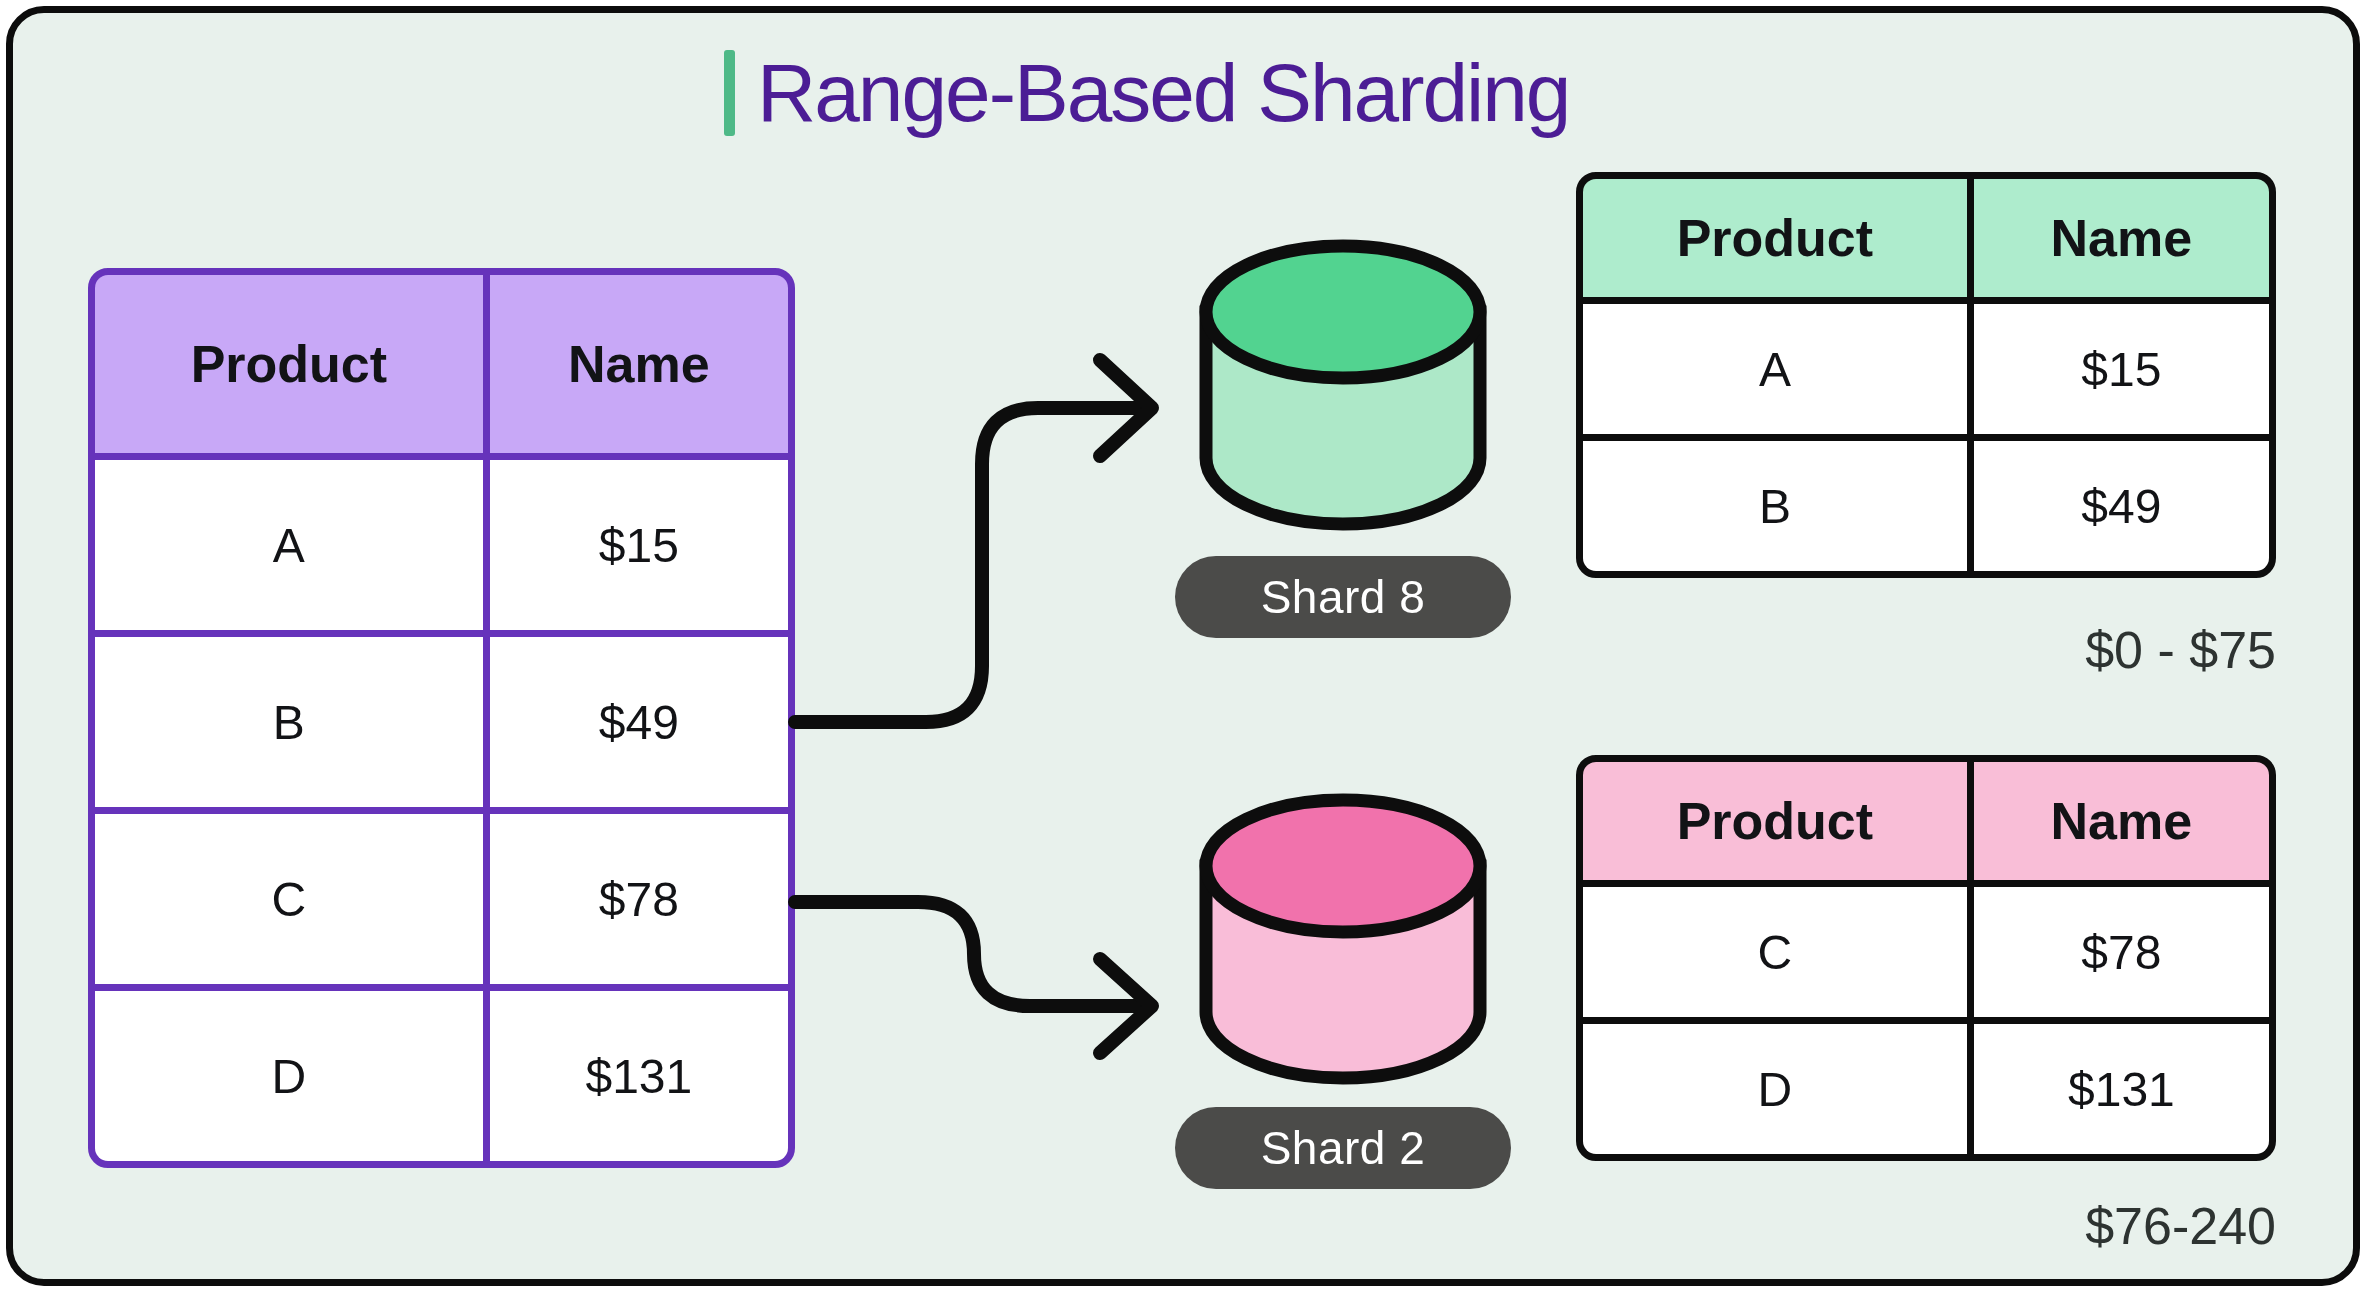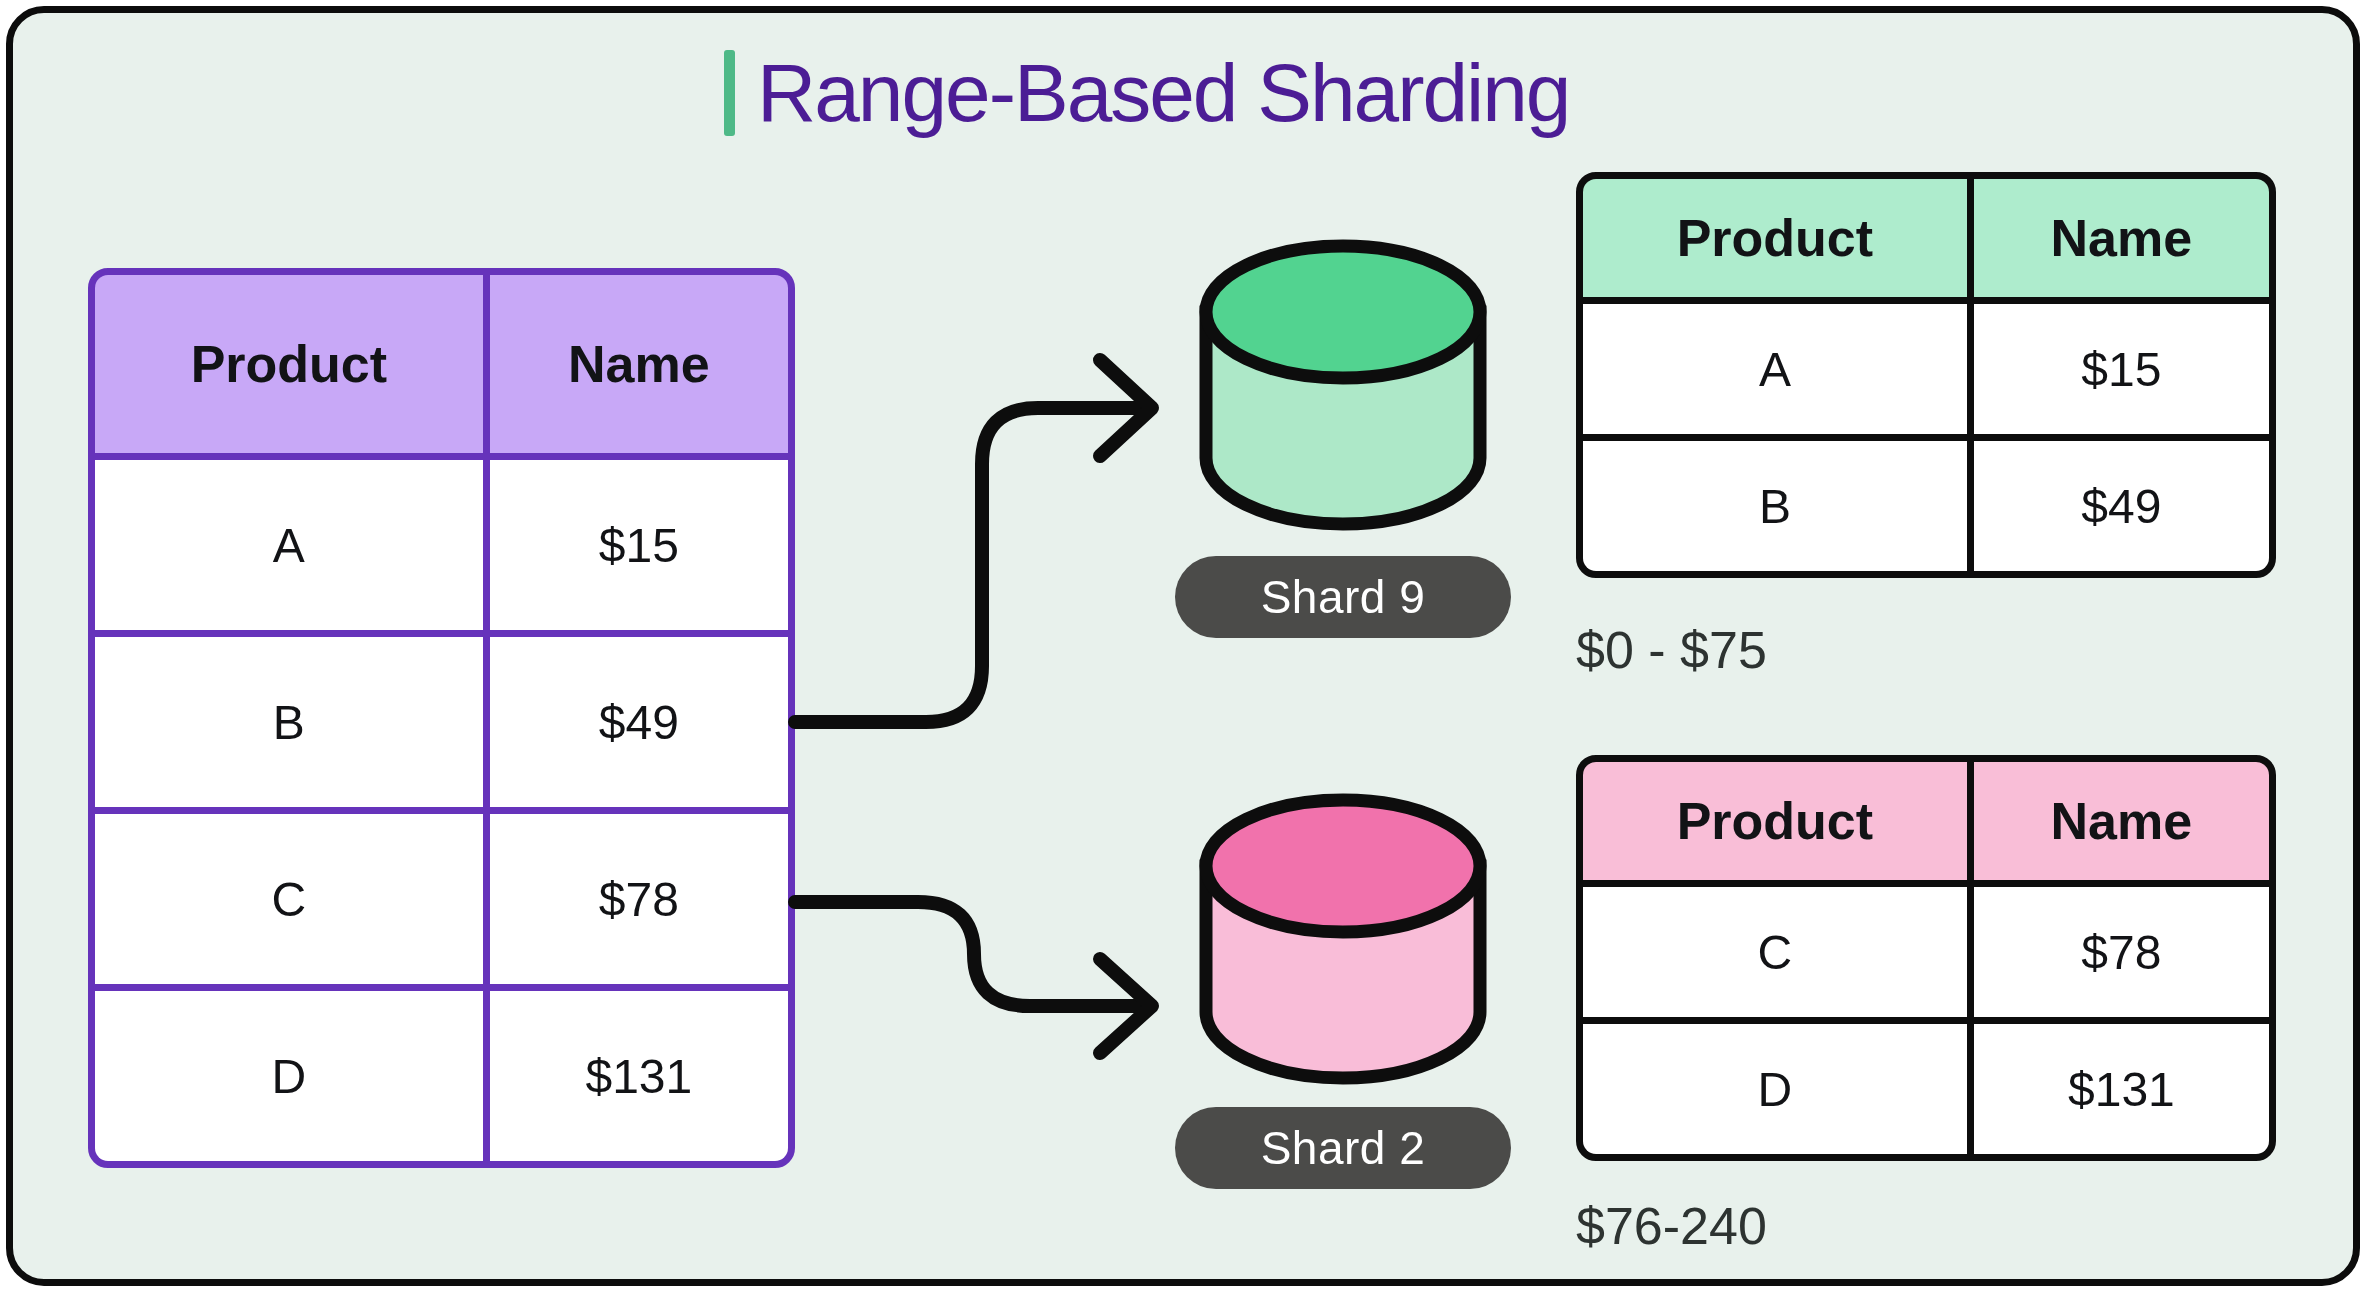--- a/index.html
+++ b/index.html
@@ -38,21 +38,21 @@
     width:700px;height:406px;left:1576px;
     background:#0d0d0d;border:7px solid #0d0d0d;
     grid-template-columns:1.3fr 1fr;grid-template-rows:118px 1fr 1fr;
   }
   .t-green{top:172px;}
   .t-green .head{background:#aeeccd;}
   .t-pink{top:755px;}
   .t-pink .head{background:#f9bed7;}
   
   .range-label{
-    position:absolute;left:1576px;width:700px;text-align:left;
+    position:absolute;left:1576px;width:700px;text-align:right;
     font-size:52px;color:#2d3331;line-height:1;
   }
   .range-1{top:624px;}
   .range-2{top:1200px;}
   
   .pill{
     position:absolute;left:1175px;width:336px;height:82px;border-radius:41px;
     background:#4b4b49;color:#ffffff;display:flex;align-items:center;justify-content:center;
     font-size:46px;letter-spacing:0.5px;
   }
@@ -96,21 +96,21 @@
     <g stroke="#0d0d0d" stroke-width="13">
       <path d="M1206 312 L1206 458 A137 66 0 0 0 1480 458 L1480 312 Z" fill="#ade8c8"></path>
       <ellipse cx="1343" cy="312" rx="137" ry="66" fill="#52d390"></ellipse>
     </g>
     <g stroke="#0d0d0d" stroke-width="13">
       <path d="M1206 866 L1206 1012 A137 66 0 0 0 1480 1012 L1480 866 Z" fill="#f9bdd8"></path>
       <ellipse cx="1343" cy="866" rx="137" ry="66" fill="#f172ac"></ellipse>
     </g>
   </svg>
 
-  <div class="pill pill-1">Shard 9</div>
+  <div class="pill pill-1">Shard 8</div>
   <div class="pill pill-2">Shard 2</div>
 
   <div class="dtable t-shard t-green">
     <div class="cell head">Product</div>
     <div class="cell head">Name</div>
     <div class="cell">A</div>
     <div class="cell">$15</div>
     <div class="cell">B</div>
     <div class="cell">$49</div>
   </div>

